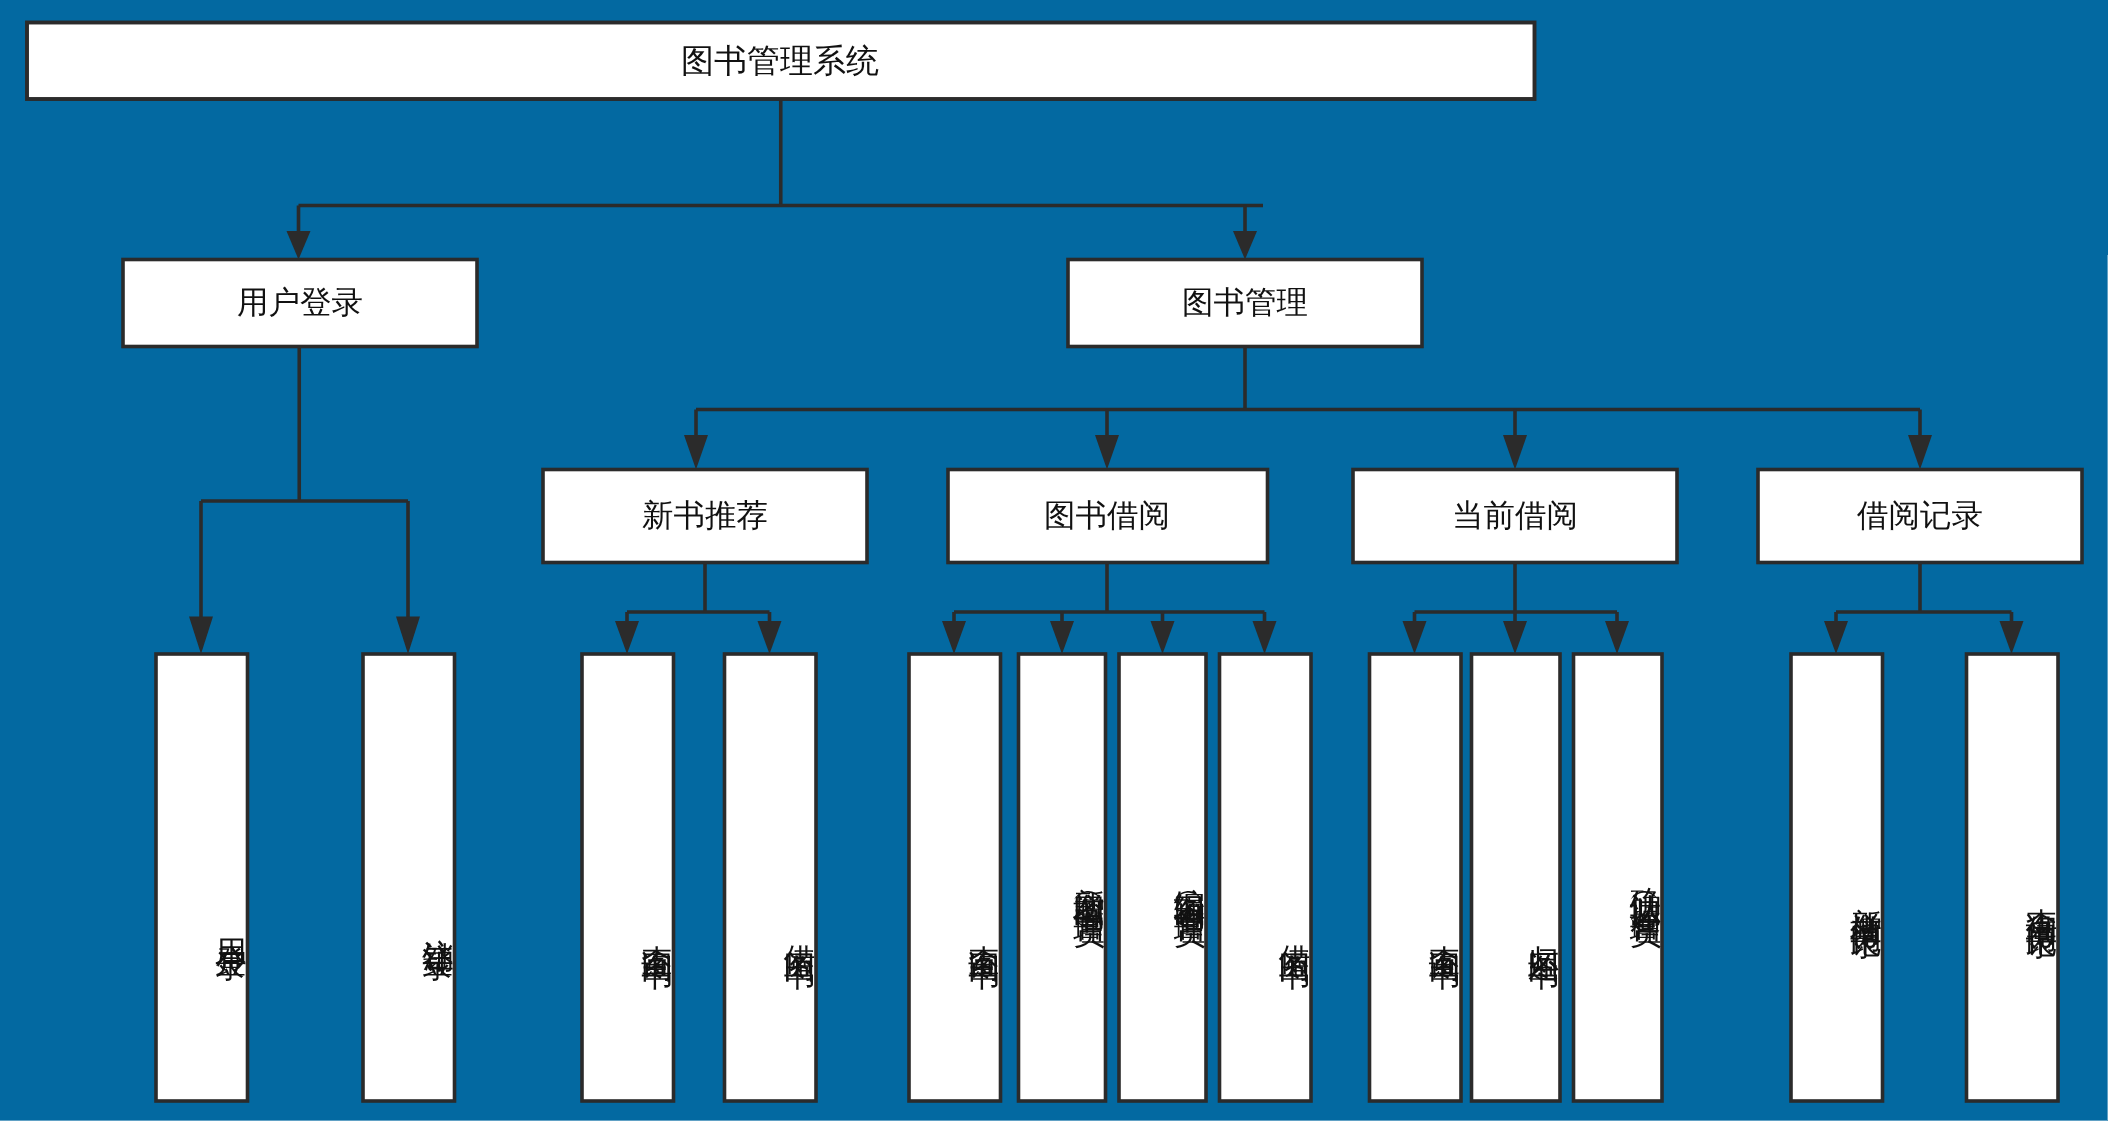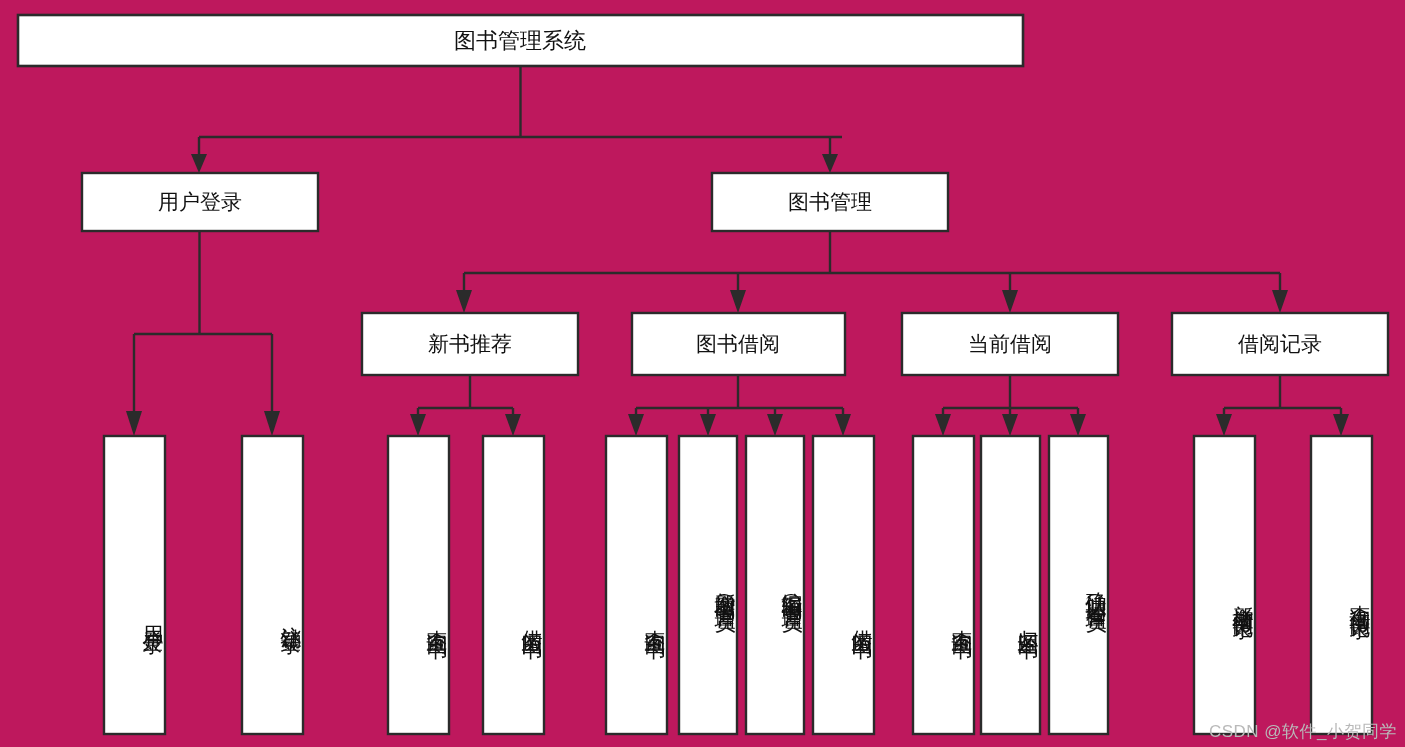--- a/index.html
+++ b/index.html
@@ -10,21 +10,21 @@
   body {
     width: 1405px;
     height: 747px;
     font-family: "Liberation Sans", "DejaVu Sans", sans-serif;
     overflow: hidden;
   }
   #diagram-root {
     position: relative;
     width: 1405px;
     height: 747px;
-    background: #be185d;
+    background: #0369a1;
   }
   svg#flow-svg {
     position: absolute;
     left: 0;
     top: 0;
     width: 1405px;
     height: 747px;
     display: block;
   }
   .node-box {
@@ -212,15 +212,14 @@
 
     <div class="vert-box-label" style="left:981px; top:503px; width:59px; height:231px;">归还图书</div>
 
     <div class="vert-box-label" style="left:1049px; top:443px; width:59px; height:291px;">确认归还（管理员）</div>
 
     <div class="vert-box-label" style="left:1194px; top:459px; width:61px; height:275px;">新增借阅记录</div>
 
     <div class="vert-box-label" style="left:1311px; top:459px; width:61px; height:275px;">查询借阅记录</div>
   </div>
 
-  <div class="watermark">CSDN @软件_小贺同学</div>
 
 </div>
 
 </body></html>

